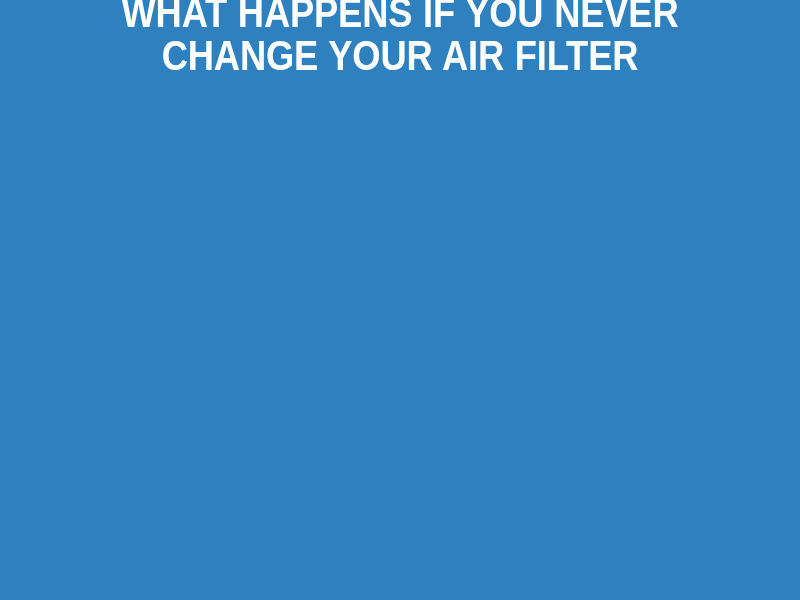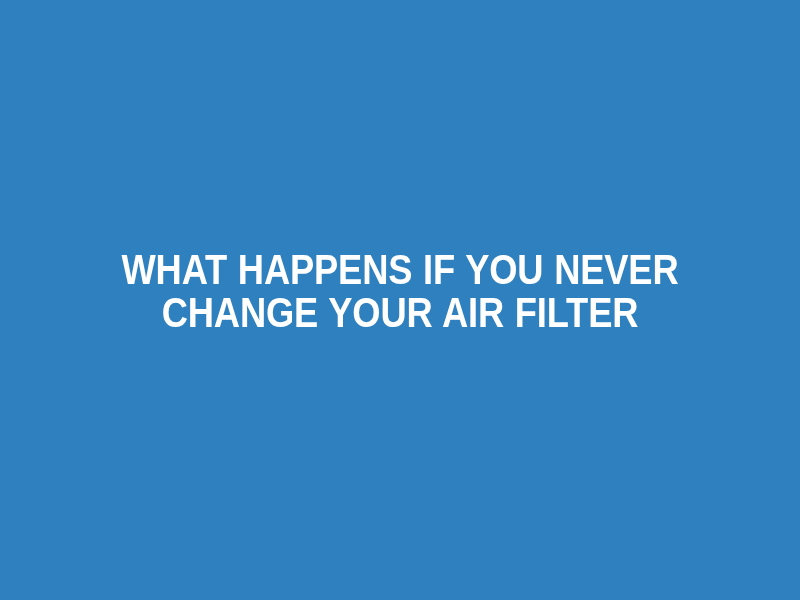--- a/index.html
+++ b/index.html
@@ -16,21 +16,20 @@
     background: #2e80be;
   }
 
   .featured-card {
     position: relative;
     box-sizing: border-box;
     width: 800px;
     height: 600px;
     background-color: #2e80be;
     display: flex;
-    align-items: center;
     justify-content: center;
   }
 
   .title-block {
     width: 700px;
     margin: 0;
     padding: 0;
     
     transform: translateY(-9px);
   }

